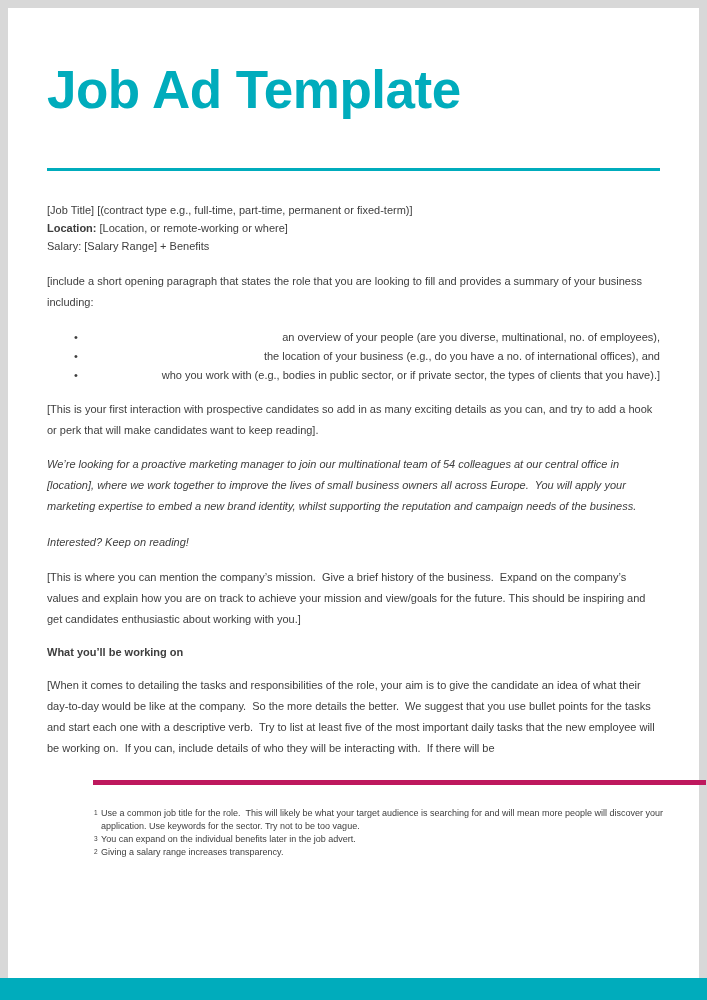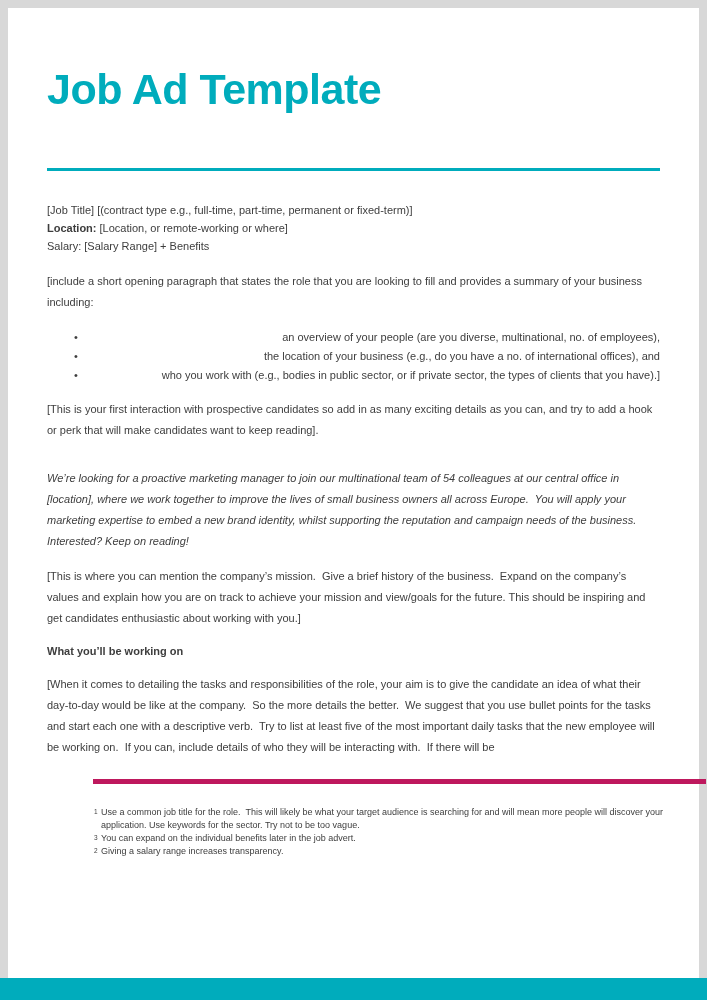--- a/index.html
+++ b/index.html
@@ -17,41 +17,41 @@
     background: #ffffff;
   }
   .content {
     margin-left: 39px;
     width: 613px;
     color: #3d3d3d;
     font-size: 11px;
   }
   .doc-title {
     margin-top: 62px;
-    font-size: 43px;
+    font-size: 53px;
     line-height: 39px;
     font-weight: bold;
     letter-spacing: -0.5px;
   }
   .rule {
     height: 3px;
     margin-top: 59px;
     width: 613px;
   }
   .meta { margin-top: 30px; line-height: 18px; }
   .meta p { white-space: pre-wrap; }
   .meta .lbl { font-weight: bold; }
   p.body { line-height: 21px; white-space: pre-wrap; }
   .mt-open { margin-top: 16px; }
   .bullets { list-style: none; margin-top: 15px; line-height: 19px; text-align: right; }
   .bullets li { position: relative; padding-left: 46px; }
   .bullets li::before { content: "\2022"; position: absolute; left: 27px; }
   .mt-hook { margin-top: 14px; }
-  .mt-ex1 { margin-top: 27px; }
-  .mt-cta { margin-top: 0; }
+  .mt-ex1 { margin-top: 13px; }
+  .mt-cta { margin-top: 15px; }
   .mt-hwho { margin-top: 10px; }
   .mt-pwho { margin-top: 14px; }
   .mt-ex2 { margin-top: 10px; }
   .mt-hwork { margin-top: 12px; }
   .mt-pwork { margin-top: 12px; }
   .italic { font-style: italic; }
   .h2 { font-weight: bold; line-height: 21px; }
   .footnotes {
     margin-top: 21px;
     width: 613px;

